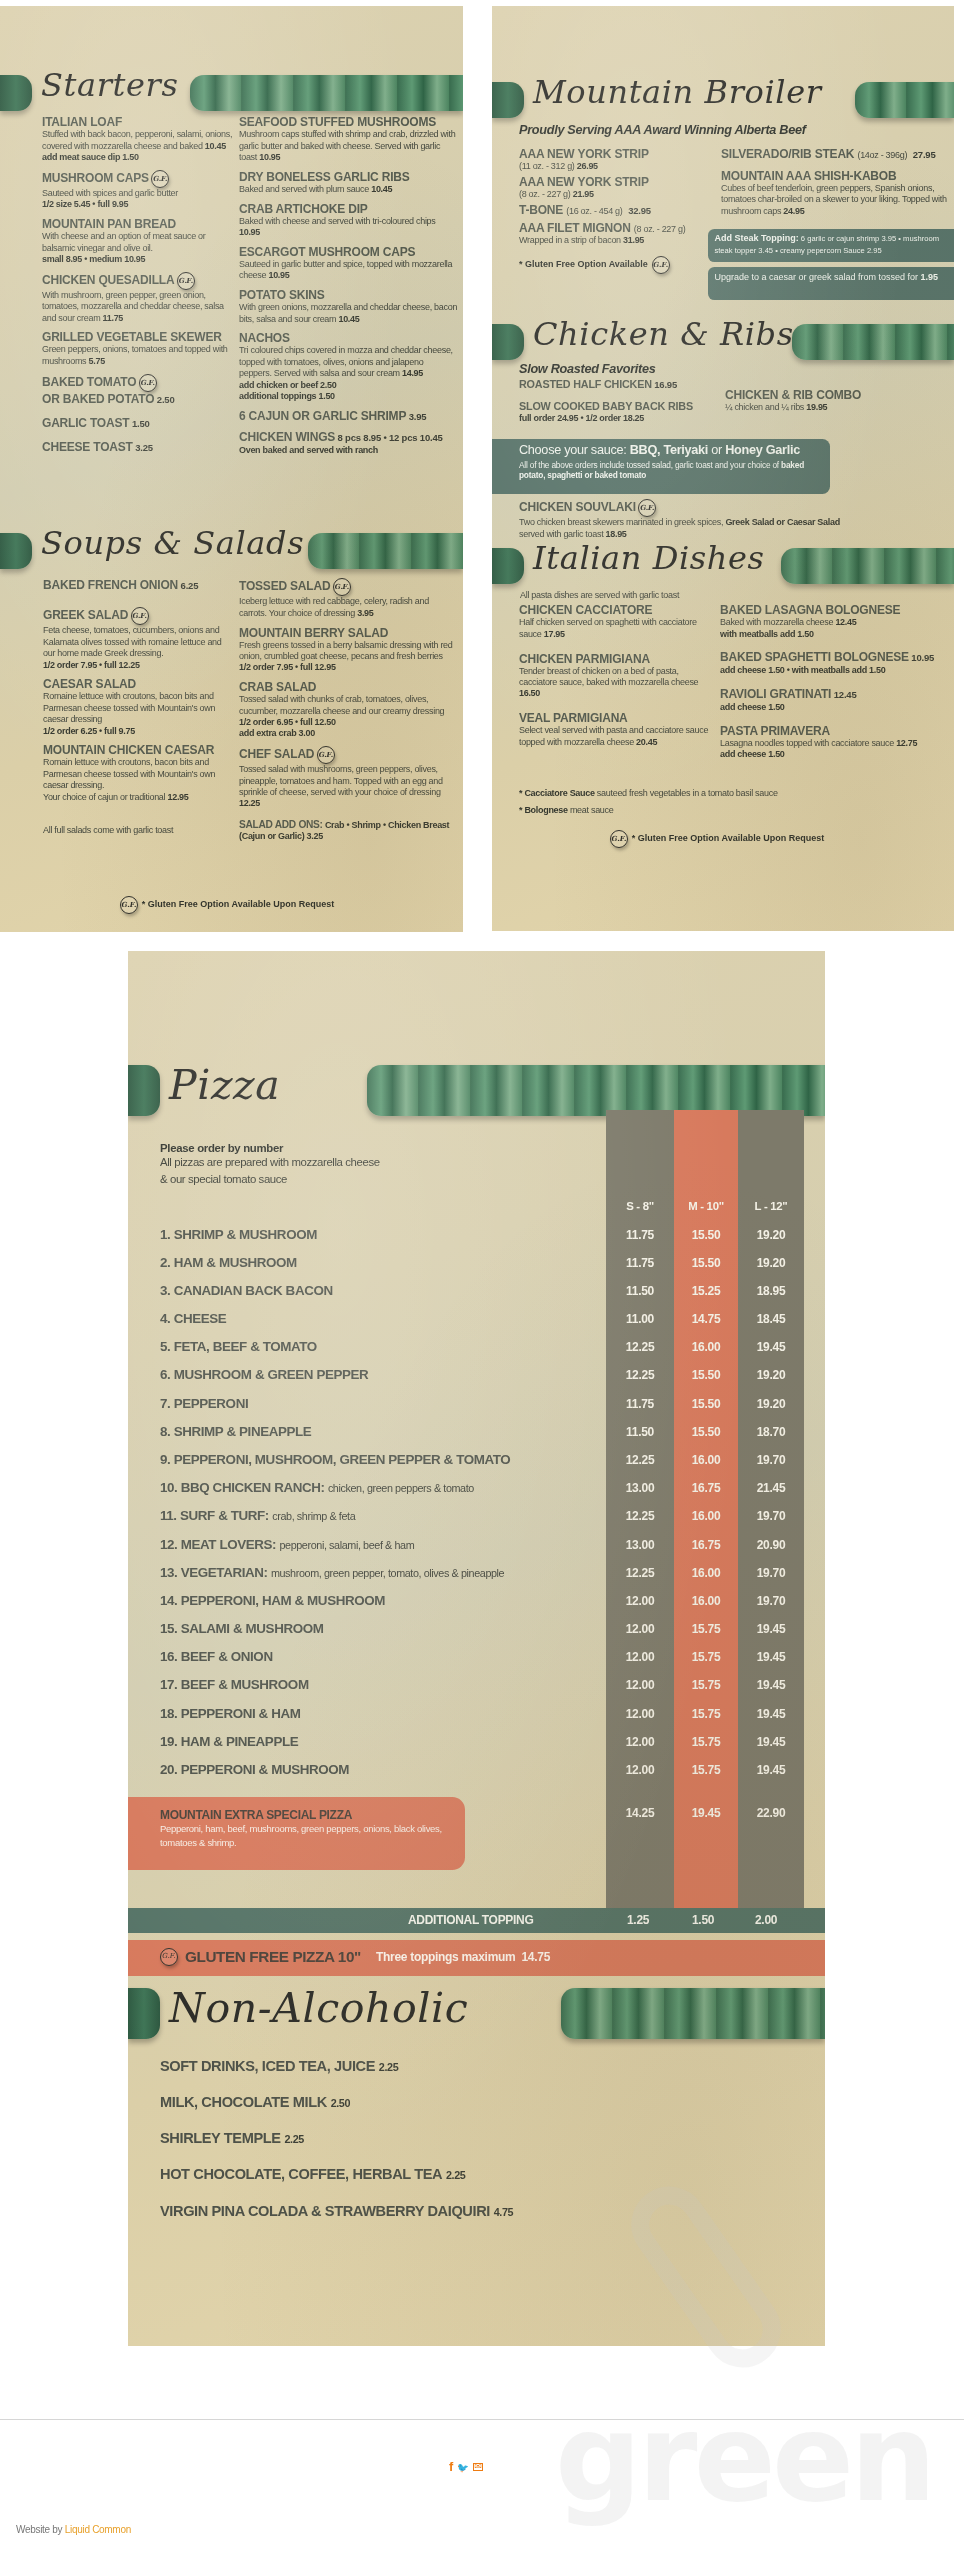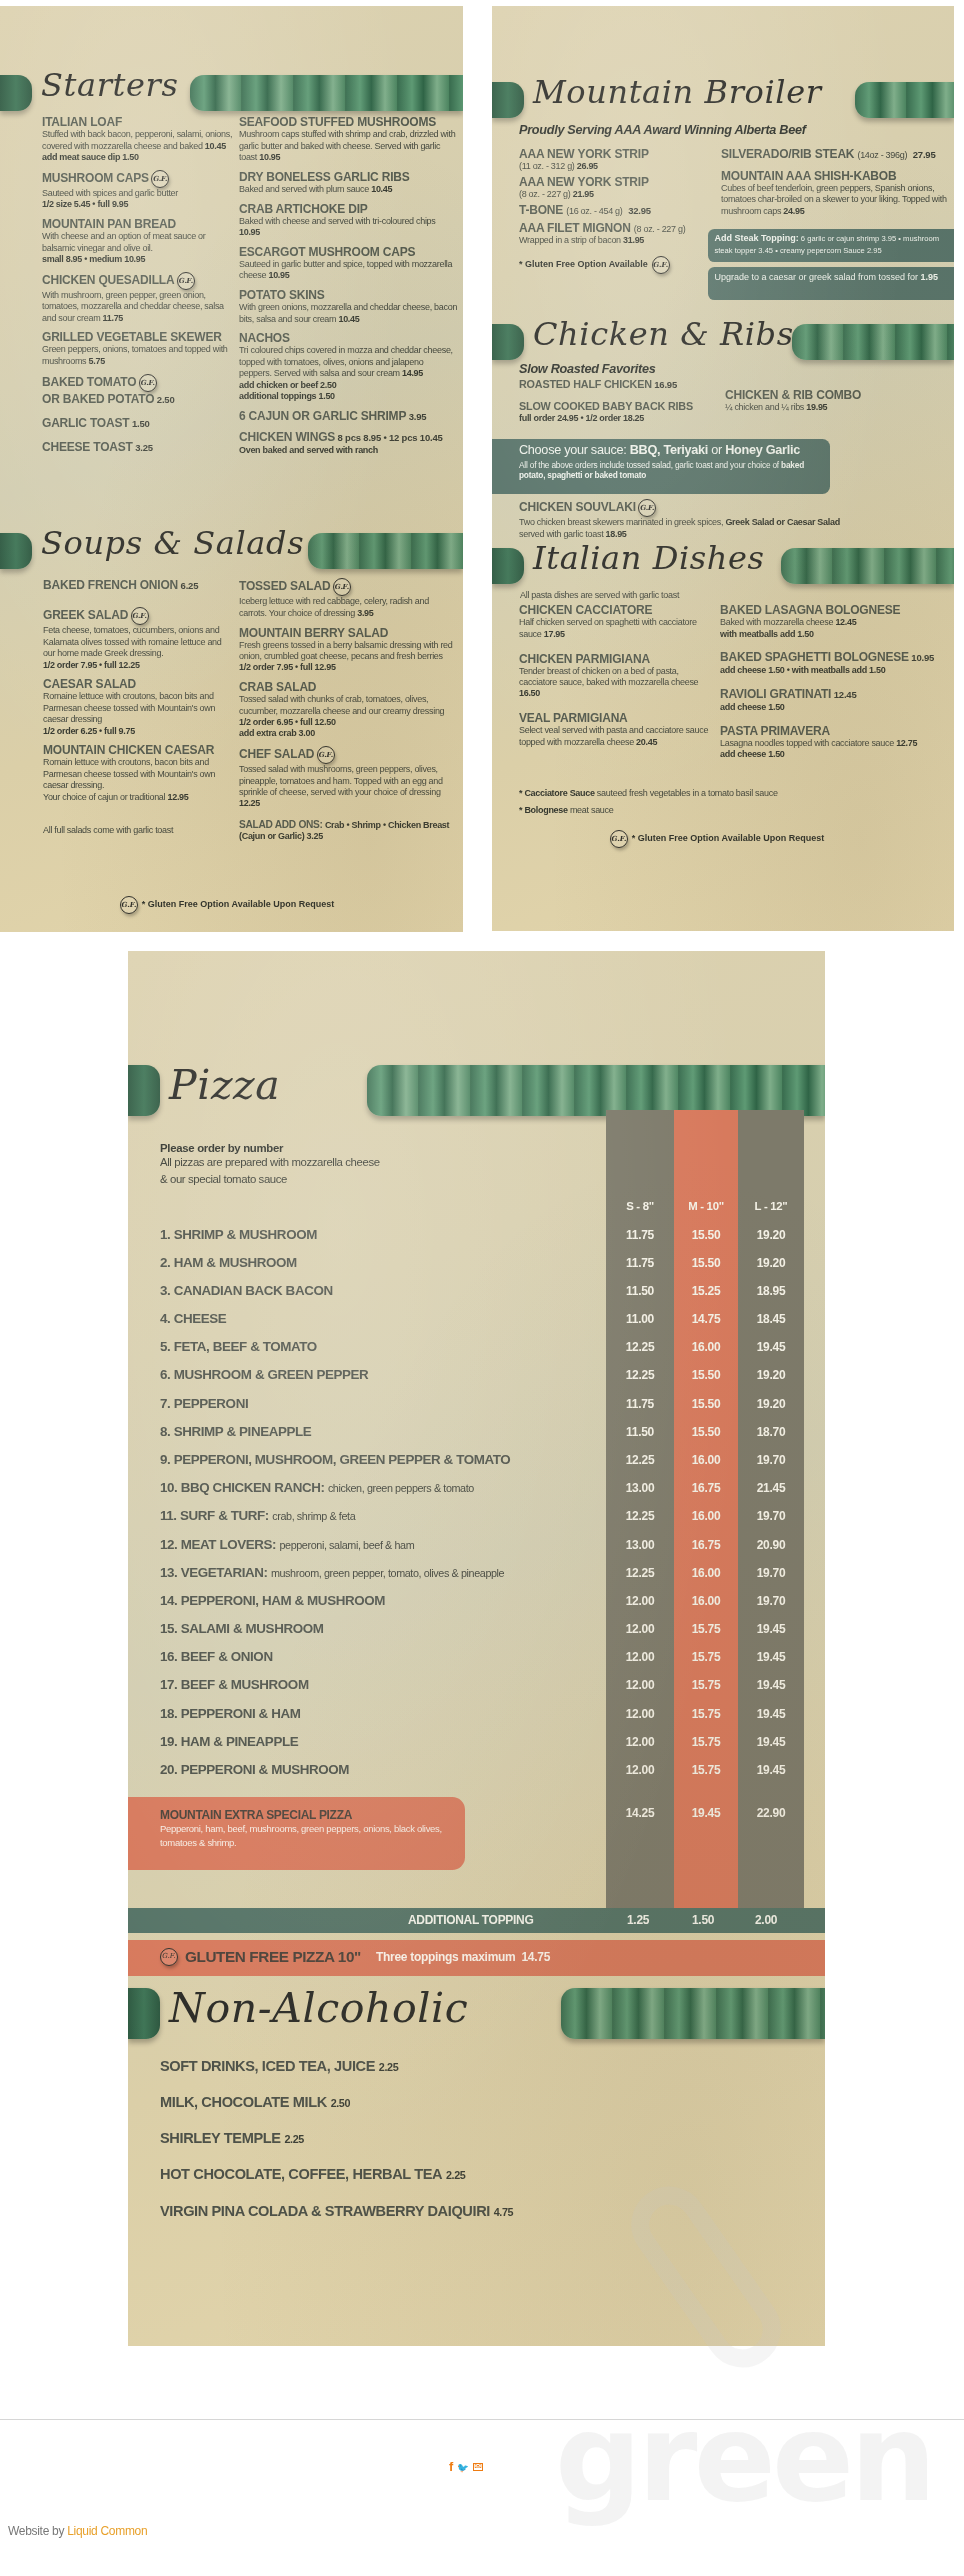--- a/index.html
+++ b/index.html
@@ -83,21 +83,21 @@
   .band-salmon .gfd { position: absolute; left: 248px; top: 10.2px; font-weight: bold; font-size: 12px; color: #fbf3ea; letter-spacing: -0.3px; }
 
   .drink { position: absolute; left: 32px; font-weight: bold; font-size: 14.6px; color: #4d5148; letter-spacing: -0.4px; white-space: nowrap; }
   .drink .price { font-size: 10.8px; color: #3c3f36; margin-left: 3.8px; }
 
   
   .divider { position: absolute; left: 0; top: 2419px; width: 964px; height: 1.3px; background: #d6d6d6; }
   .social { position: absolute; left: 449px; top: 2460px; display: flex; gap: 3.8px; align-items: center; }
   .social span { color: #ee7c12; font-weight: bold; font-size: 12.7px; cursor: pointer; }
   .social .mail { font-size: 9px; border: 1.3px solid #ee7c12; width: 10.8px; height: 8.3px; line-height: 5.7px; text-align: center; display: inline-block; font-weight: normal; }
-  .credit { position: absolute; left: 8px; top: 2524px; font-size: 12px; color: #777; letter-spacing: -0.3px; }
+  .credit { position: absolute; left: 16px; top: 2524px; font-size: 10px; color: #777; letter-spacing: -0.3px; }
   .credit a { color: #e8a02a; text-decoration: none; }
   .watermark { position: absolute; left: 555px; top: 2388px; font-family: "DejaVu Sans", sans-serif; font-weight: bold; font-size: 121px; color: rgba(200,200,200,0.22); letter-spacing: -3.8px; pointer-events: none; }
   .spoon { position: absolute; left: 668px; top: 2175px; width: 76px; height: 204px; border: 18px solid rgba(200,200,200,0.18); border-radius: 38px; transform: rotate(-35deg); pointer-events: none; }
 </style>
 </head>
 <body>
 
 <div class="panel" id="p-left">
 
   <div class="hdr" style="top:69px">

